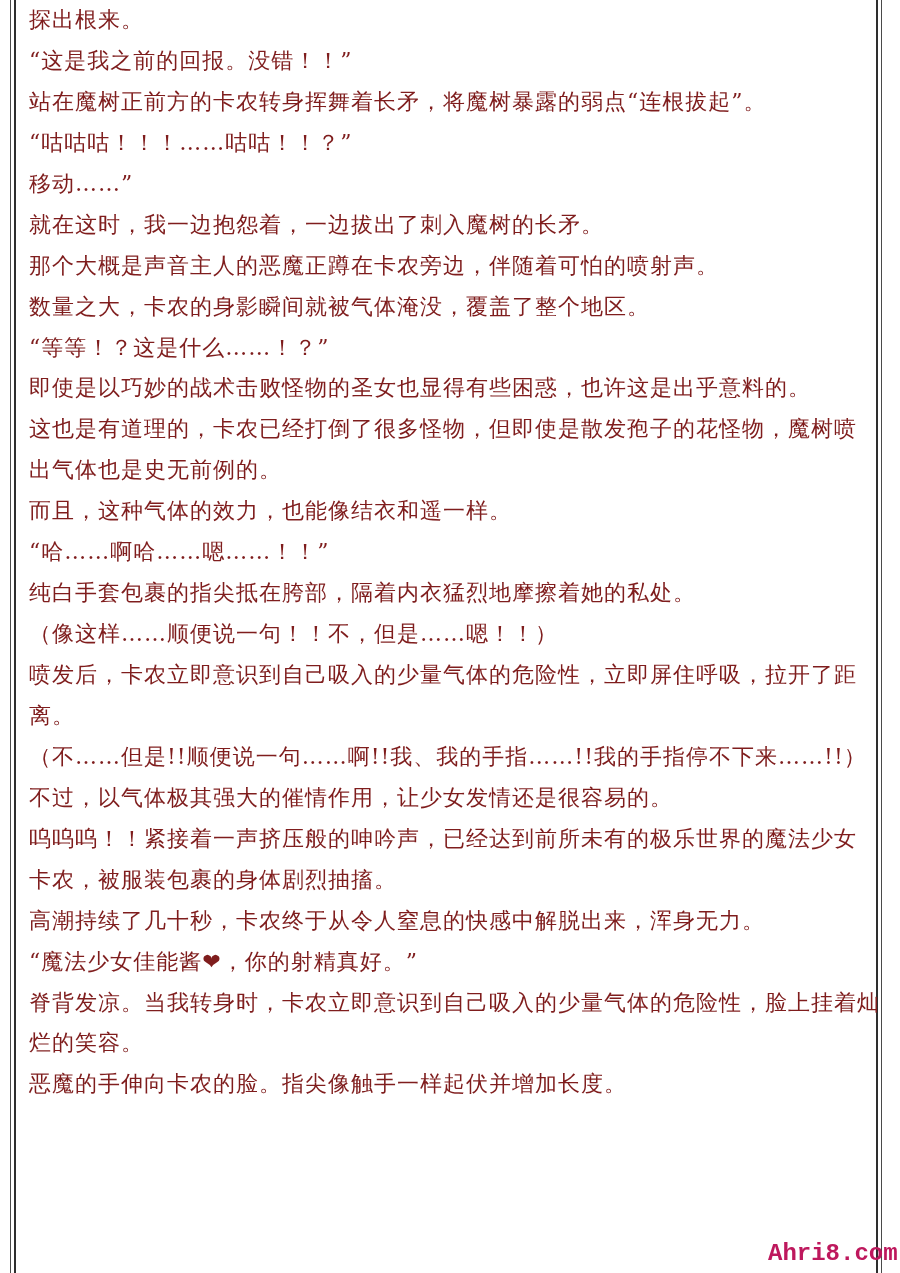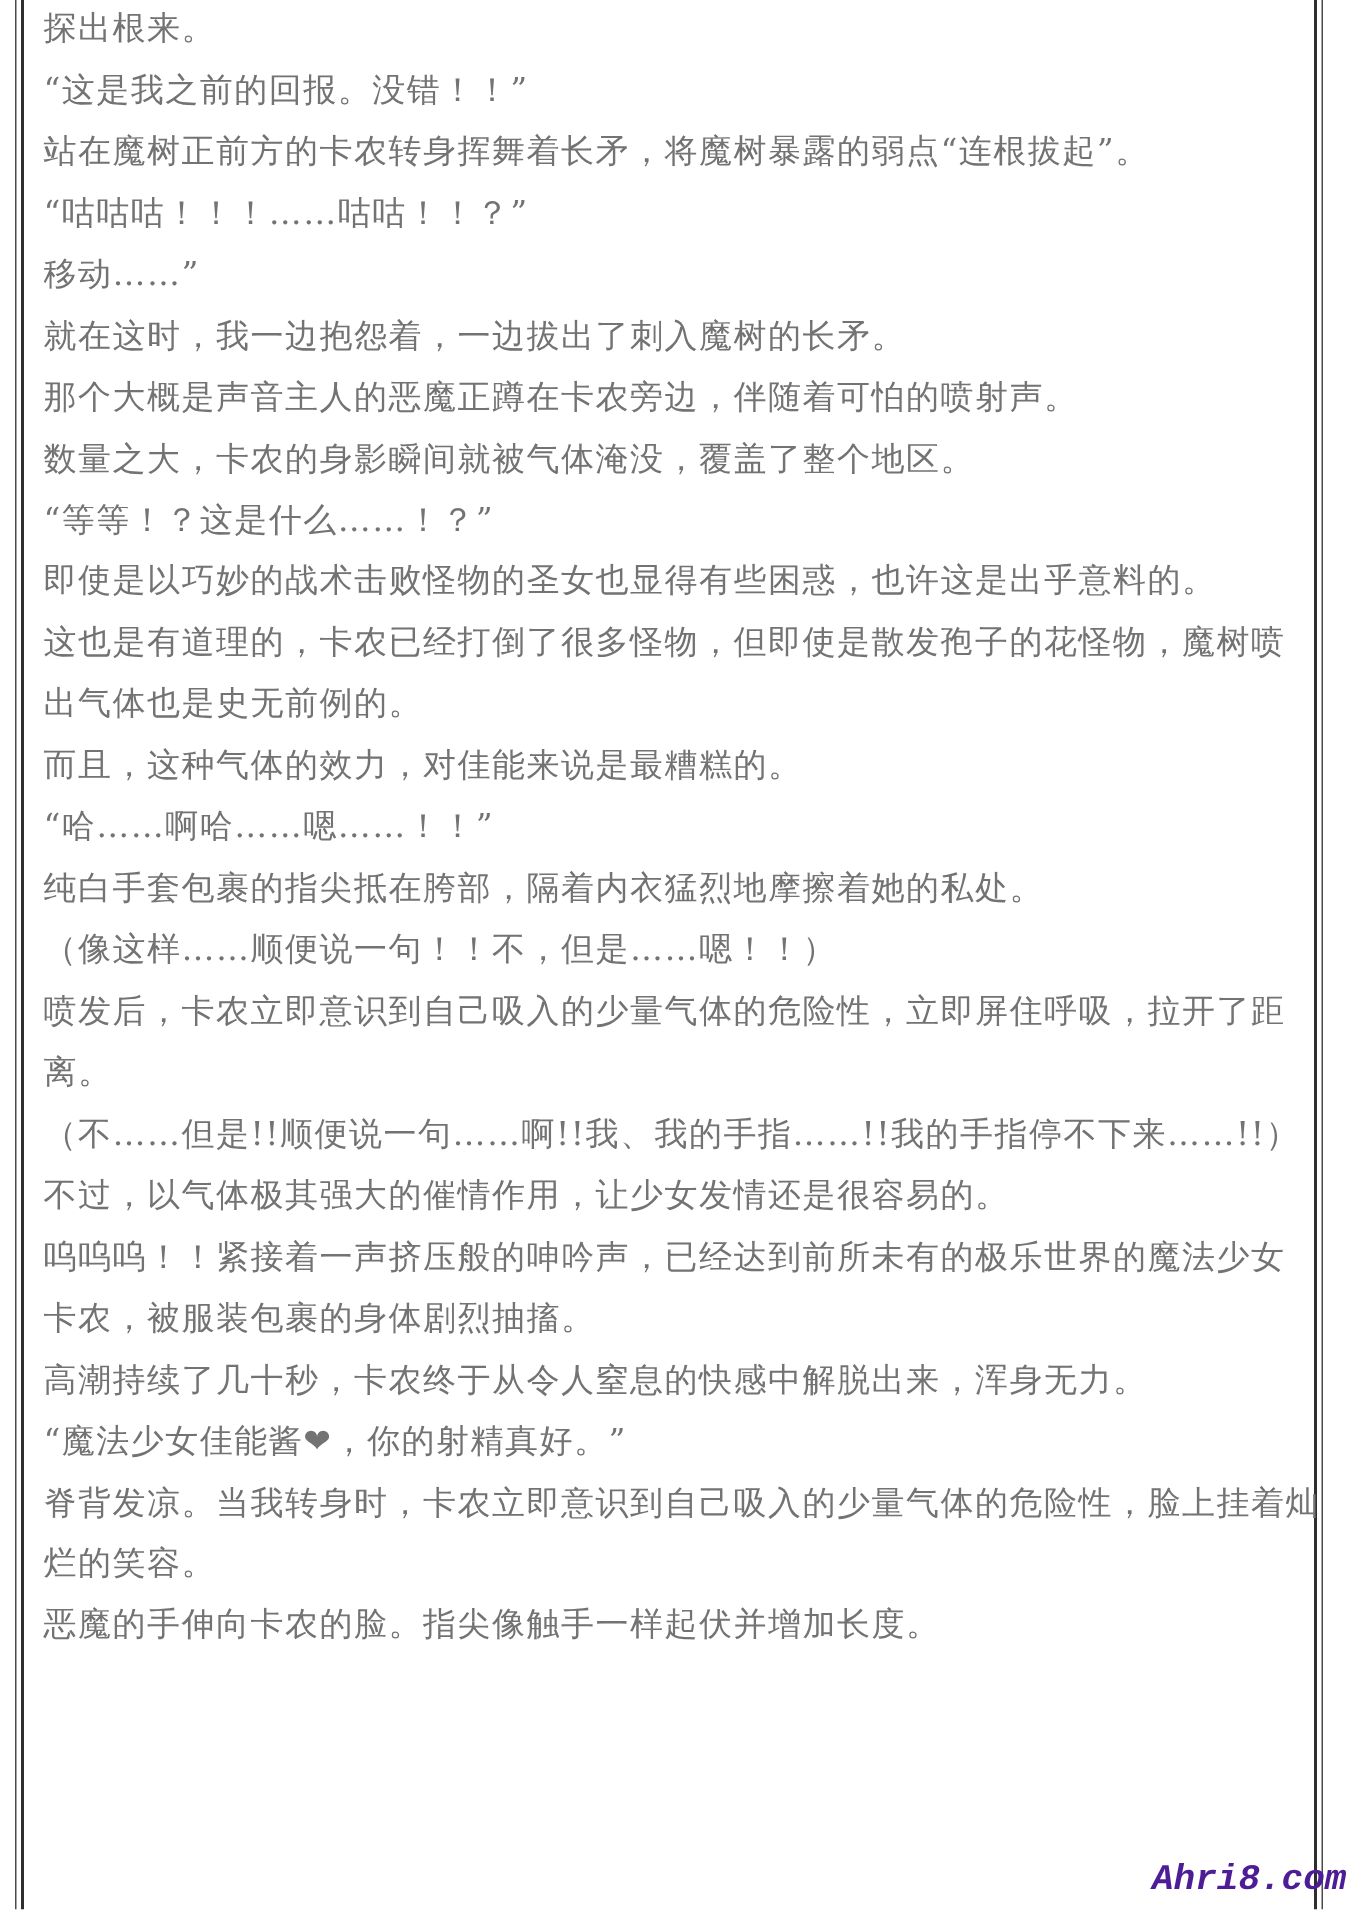--- a/index.html
+++ b/index.html
@@ -57,43 +57,43 @@
     letter-spacing: 0px;
     z-index: 5;
   }
 </style>
 </head>
 <body>
 
 <div class="page">
   <div class="frame frame-left"></div>
   <div class="frame frame-right"></div>
-  <div class="text-block" id="text-lines" style="color: #737373;">
+  <div class="text-block" id="text-lines" style="color: #7f1d1d;">
       <div class="line">探出根来。</div>
       <div class="line">“这是我之前的回报。没错！！”</div>
       <div class="line">站在魔树正前方的卡农转身挥舞着长矛，将魔树暴露的弱点“连根拔起”。</div>
       <div class="line">“咕咕咕！！！……咕咕！！？”</div>
       <div class="line">移动……”</div>
       <div class="line">就在这时，我一边抱怨着，一边拔出了刺入魔树的长矛。</div>
       <div class="line">那个大概是声音主人的恶魔正蹲在卡农旁边，伴随着可怕的喷射声。</div>
       <div class="line">数量之大，卡农的身影瞬间就被气体淹没，覆盖了整个地区。</div>
       <div class="line">“等等！？这是什么……！？”</div>
       <div class="line">即使是以巧妙的战术击败怪物的圣女也显得有些困惑，也许这是出乎意料的。</div>
       <div class="line">这也是有道理的，卡农已经打倒了很多怪物，但即使是散发孢子的花怪物，魔树喷</div>
       <div class="line">出气体也是史无前例的。</div>
-      <div class="line">而且，这种气体的效力，对佳能来说是最糟糕的。</div>
+      <div class="line">而且，这种气体的效力，也能像结衣和遥一样。</div>
       <div class="line">“哈……啊哈……嗯……！！”</div>
       <div class="line">纯白手套包裹的指尖抵在胯部，隔着内衣猛烈地摩擦着她的私处。</div>
       <div class="line">（像这样……顺便说一句！！不，但是……嗯！！）</div>
       <div class="line">喷发后，卡农立即意识到自己吸入的少量气体的危险性，立即屏住呼吸，拉开了距</div>
       <div class="line">离。</div>
       <div class="line">（不……但是!!顺便说一句……啊!!我、我的手指……!!我的手指停不下来……!!）</div>
       <div class="line">不过，以气体极其强大的催情作用，让少女发情还是很容易的。</div>
       <div class="line">呜呜呜！！紧接着一声挤压般的呻吟声，已经达到前所未有的极乐世界的魔法少女</div>
       <div class="line">卡农，被服装包裹的身体剧烈抽搐。</div>
       <div class="line">高潮持续了几十秒，卡农终于从令人窒息的快感中解脱出来，浑身无力。</div>
       <div class="line">“魔法少女佳能酱❤，你的射精真好。”</div>
       <div class="line">脊背发凉。当我转身时，卡农立即意识到自己吸入的少量气体的危险性，脸上挂着灿</div>
       <div class="line">烂的笑容。</div>
       <div class="line">恶魔的手伸向卡农的脸。指尖像触手一样起伏并增加长度。</div>
     </div>
-  <div class="watermark" style="color: #4c1d95; font-style: italic;">Ahri8.com</div>
+  <div class="watermark" style="color: #be185d;">Ahri8.com</div>
 </div>
 
 </body></html>

